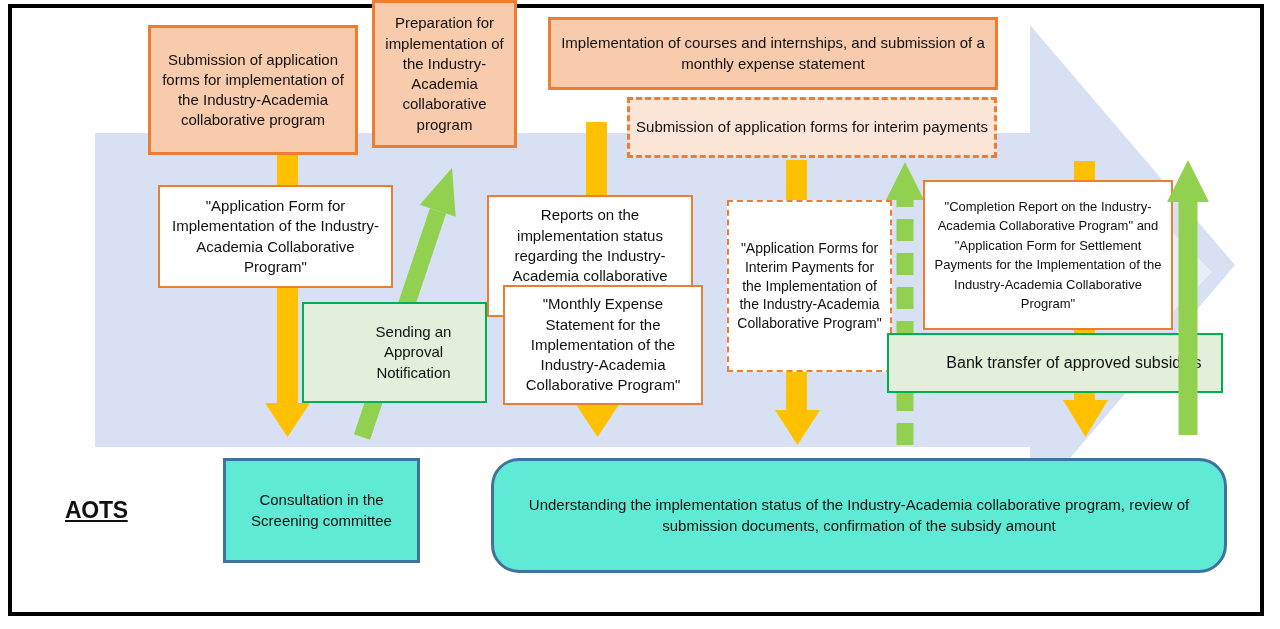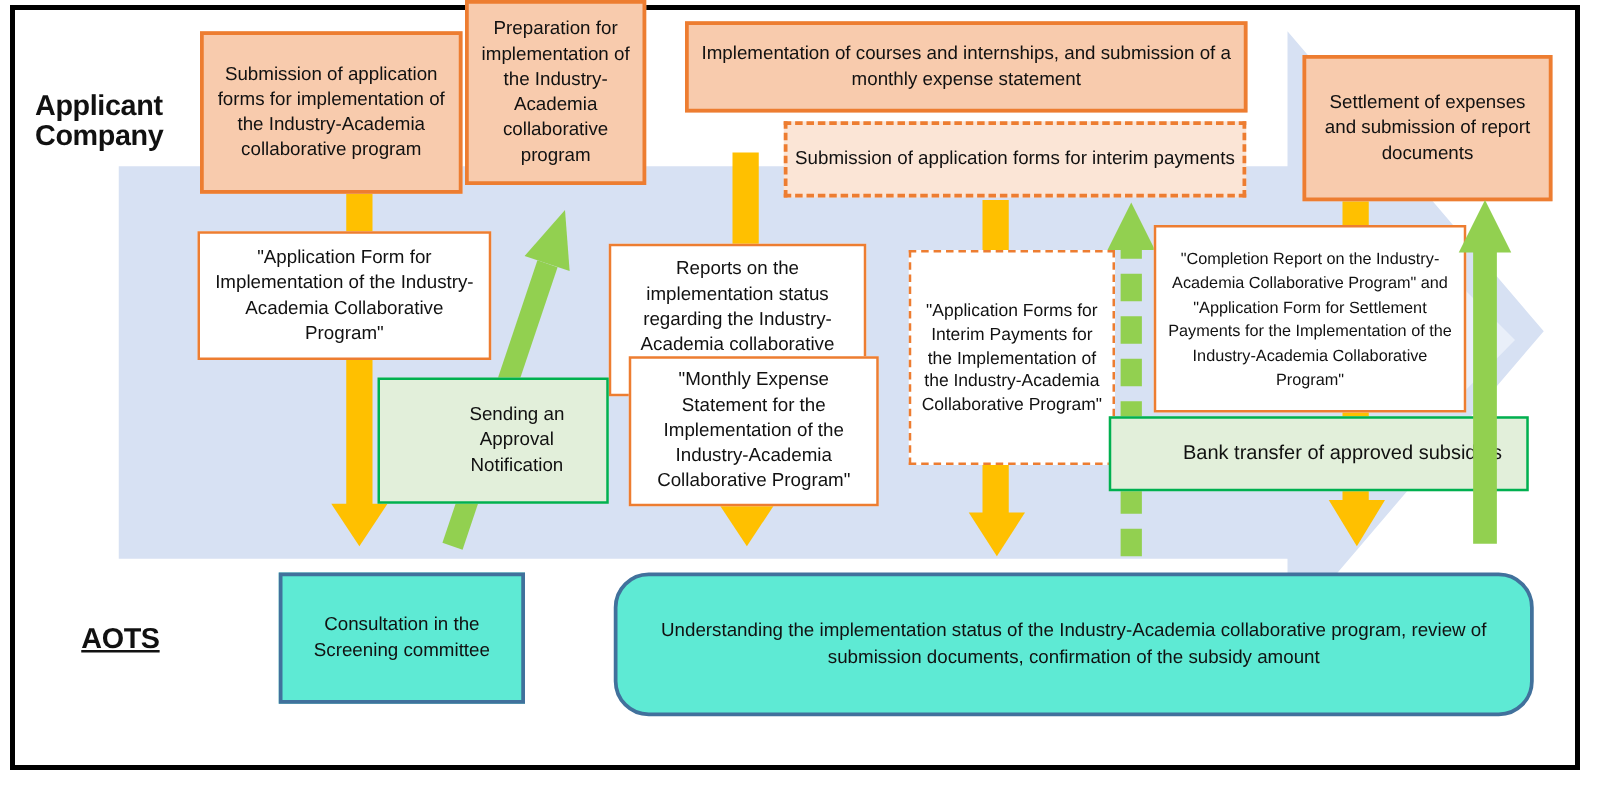--- a/index.html
+++ b/index.html
@@ -15,21 +15,21 @@
     text-align:center;z-index:2;line-height:1.35;padding:4px 6px;
   }
   .orange {background:#F8CBAD;border:3px solid #ED7D31;font-size:15px;}
   .orangeD{background:#FBE5D6;border:3px dashed #ED7D31;font-size:15px;}
   .doc    {background:#FFFFFF;border:2px solid #ED7D31;font-size:15px;}
   .docD   {background:#FFFFFF;border:2px dashed #ED7D31;font-size:14px;}
   .green  {background:#E2EFDA;border:2.5px solid #00B050;font-size:15px;padding-left:44px;}
   .blue   {background:#5eead4;border:3px solid #41719C;font-size:15px;}
   .rowlabel{position:absolute;z-index:2;font-weight:bold;font-size:23px;line-height:1.05;letter-spacing:-0.3px;}
   
-  .p-sub   {left:160px;top:25px;width:210px;height:130px;}
+  .p-sub   {left:148px;top:25px;width:210px;height:130px;}
   .p-prep  {left:372px;top:0;width:145px;height:148px;}
   .p-impl  {left:548px;top:17px;width:450px;height:73px;}
   .p-intsub{left:627px;top:97px;width:370px;height:61px;}
   .p-settle{left:1042px;top:44px;width:200px;height:117px;}
   .p-appf  {left:158px;top:185px;width:235px;height:103px;}
   .p-rep   {left:487px;top:163px;width:206px;height:122px;margin-top:32px;}
   .p-mon   {left:503px;top:285px;width:200px;height:120px;}
   .p-intf  {left:727px;top:200px;width:165px;height:172px;font-size:14px;line-height:1.35;}
   .p-comp  {left:923px;top:180px;width:250px;height:150px;font-size:13px;line-height:1.5;}
   .p-appr  {left:302px;top:302px;width:185px;height:101px;}
@@ -70,28 +70,26 @@
     <g>
       <line x1="362" y1="437" x2="438" y2="211" stroke="#92D050" stroke-width="17"></line>
       <polygon points="452,168 455.7,216.7 419.7,204.7" fill="#92D050"></polygon>
     </g>
     <g>
       <line x1="905" y1="445" x2="905" y2="198" stroke="#92D050" stroke-width="17" stroke-dasharray="22 12"></line>
       <polygon points="886,200 924,200 905,162" fill="#92D050"></polygon>
     </g>
   </svg>
 
-  <div class="rowlabel p-applab">Applicant Company</div>
   <div class="rowlabel p-aotslab">AOTS</div>
 
   <div class="bx orange p-sub">Submission of application forms for implementation of the Industry-Academia collaborative program</div>
   <div class="bx orange p-prep">Preparation for implementation of the Industry-Academia collaborative program</div>
   <div class="bx orange p-impl">Implementation of courses and internships, and submission of a monthly expense statement</div>
   <div class="bx orangeD p-intsub">Submission of application forms for interim payments</div>
-  <div class="bx orange p-settle">Settlement of expenses and submission of report documents</div>
 
   <div class="bx doc p-appf">"Application Form for Implementation of the Industry-Academia Collaborative Program"</div>
   <div class="bx doc p-rep">Reports on the implementation status regarding the Industry-Academia collaborative program</div>
   <div class="bx doc p-mon">"Monthly Expense Statement for the Implementation of the Industry-Academia Collaborative Program"</div>
   <div class="bx docD p-intf">"Application Forms for Interim Payments for the Implementation of the Industry-Academia Collaborative Program"</div>
   <div class="bx doc p-comp">"Completion Report on the Industry-Academia Collaborative Program" and "Application Form for Settlement Payments for the Implementation of the Industry-Academia Collaborative Program"</div>
 
   <div class="bx green p-appr">Sending an Approval Notification</div>
   <div class="bx green p-bank">Bank transfer of approved subsidies</div>
   <div class="bx blue p-cons">Consultation in the Screening committee</div>

